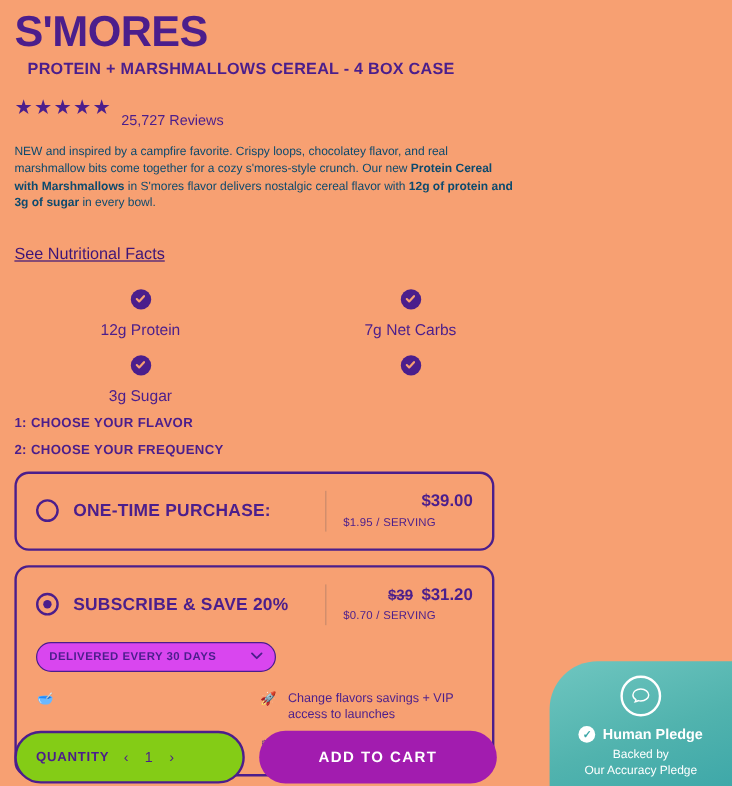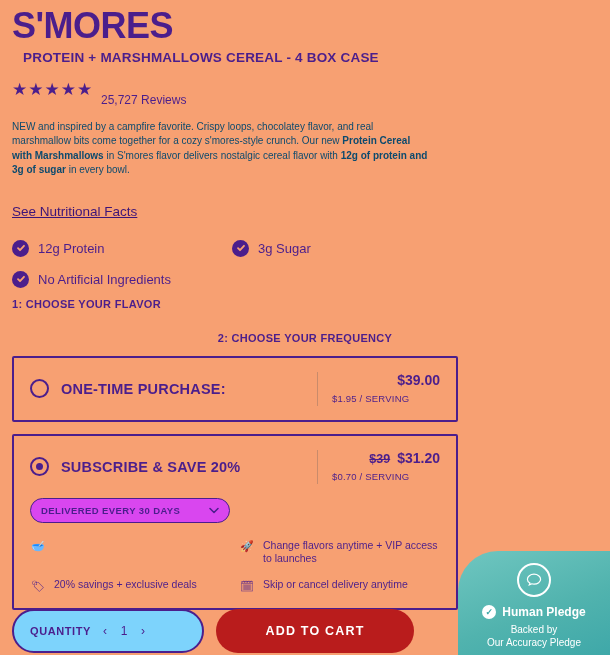--- a/index.html
+++ b/index.html
@@ -87,50 +87,51 @@
     grid-template-columns: 210px 1fr;
     row-gap: 14px;
     column-gap: 10px;
     max-width: 440px;
   }
   .benefit {
     display: flex;
     align-items: center;
     gap: 9px;
     font-size: 13px;
+    flex-direction: column;
   }
   .check {
     width: 17px;
     height: 17px;
     border-radius: 50%;
     background: #4b1e8c;
     display: inline-flex;
     align-items: center;
     justify-content: center;
     flex: 0 0 auto;
   }
   .check svg { display: block; }
   .step-label {
     font-size: 11px;
     font-weight: bold;
     letter-spacing: 0.3px;
     margin-top: 10px;
     color: #4b1e8c;
   }
-  .step-label.second { margin-top: 22px; text-align: center; }
+  .step-label.second { margin-top: 10px; }
 
   .option {
     position: relative;
     margin-top: 12px;
     border: 2px solid #4b1e8c;
-    border-radius: 2px;
+    border-radius: 12px;
     background: #f7a072;
     padding: 14px 16px;
     box-sizing: border-box;
-    width: 446px;
+    width: 400px;
   }
   .option-head {
     display: flex;
     align-items: center;
   }
   .radio {
     width: 15px;
     height: 15px;
     border: 2px solid #4b1e8c;
     border-radius: 50%;
@@ -236,21 +237,21 @@
     flex: 0 0 auto;
     width: 192px;
     height: 44px;
     border: 2px solid #4b1e8c;
     border-radius: 22px;
     display: flex;
     align-items: center;
     padding: 0 16px;
     box-sizing: border-box;
     gap: 12px;
-    background: #7dd3fc;
+    background: #84cc16;
   }
   .qty-label {
     font-size: 11px;
     font-weight: bold;
     letter-spacing: 0.6px;
     color: #4b1e8c;
   }
   .qty-arrow {
     font-size: 12px;
     color: #4b1e8c;
@@ -260,21 +261,21 @@
   .qty-value {
     font-size: 12px;
     color: #4b1e8c;
     min-width: 10px;
     text-align: center;
   }
   .add-cart {
     margin-left: 12px;
     flex: 1 1 auto;
     height: 44px;
-    background: #b91c1c;
+    background: #a21caf;
     color: #ffffff;
     border: none;
     border-radius: 22px;
     font-size: 12.5px;
     font-weight: bold;
     letter-spacing: 1.2px;
     cursor: pointer;
     font-family: "Liberation Sans", sans-serif;
   }
 
@@ -363,29 +364,36 @@
           </svg>
         </span>
       <span>12g Protein</span>
     </div>
     <div class="benefit">
       <span class="check">
           <svg width="10" height="10" viewBox="0 0 10 10">
             <path d="M2 5.2 L4 7.2 L8 2.8" stroke="#f7a072" stroke-width="1.8" fill="none" stroke-linecap="round" stroke-linejoin="round"></path>
           </svg>
         </span>
-      <span>3g Sugar</span>
+      <span>7g Net Carbs</span>
     </div>
     <div class="benefit">
       <span class="check">
           <svg width="10" height="10" viewBox="0 0 10 10">
             <path d="M2 5.2 L4 7.2 L8 2.8" stroke="#f7a072" stroke-width="1.8" fill="none" stroke-linecap="round" stroke-linejoin="round"></path>
           </svg>
         </span>
-      <span>No Artificial Ingredients</span>
+      <span>3g Sugar</span>
+    </div>
+    <div class="benefit">
+      <span class="check">
+          <svg width="10" height="10" viewBox="0 0 10 10">
+            <path d="M2 5.2 L4 7.2 L8 2.8" stroke="#f7a072" stroke-width="1.8" fill="none" stroke-linecap="round" stroke-linejoin="round"></path>
+          </svg>
+        </span>
     </div>
   </div>
 
   <div class="step-label">1: CHOOSE YOUR FLAVOR</div>
   <div class="step-label second">2: CHOOSE YOUR FREQUENCY</div>
 
   <div class="option">
     <div class="option-head">
       <span class="radio"></span>
       <span class="option-name">ONE-TIME PURCHASE:</span>
@@ -421,21 +429,21 @@
           </svg>
       </span>
     </div>
 
     <div class="perks">
       <div class="perk">
         <span class="perk-icon">🥣</span>
       </div>
       <div class="perk">
         <span class="perk-icon">🚀</span>
-        <span>Change flavors anytime + VIP access to launches</span>
+        <span>Change flavors savings + VIP access to launches</span>
       </div>
       <div class="perk">
         <span class="perk-icon">🏷</span>
         <span>20% savings + exclusive deals</span>
       </div>
       <div class="perk">
         <span class="perk-icon">🗓</span>
         <span>Skip or cancel delivery anytime</span>
       </div>
     </div>

